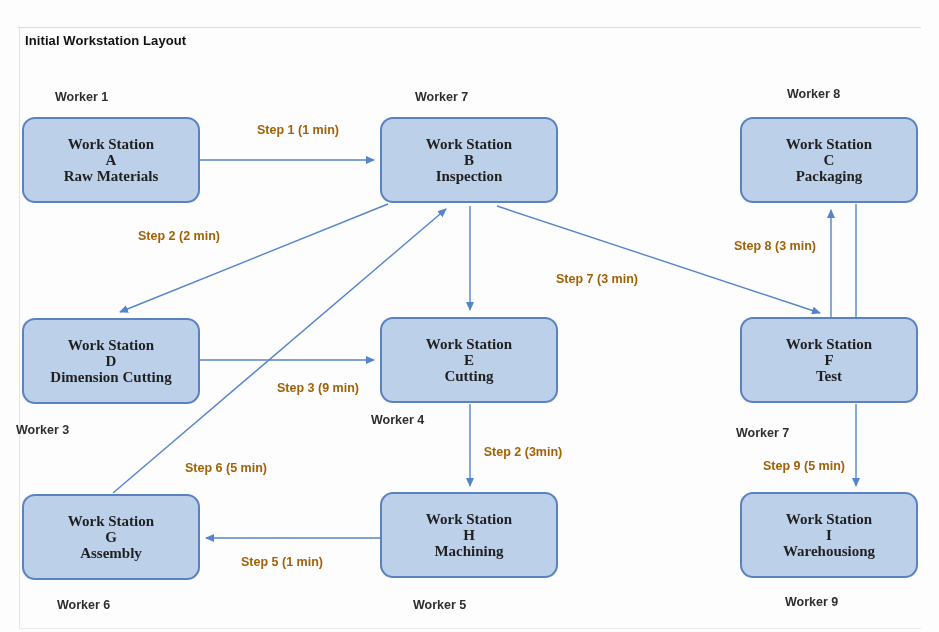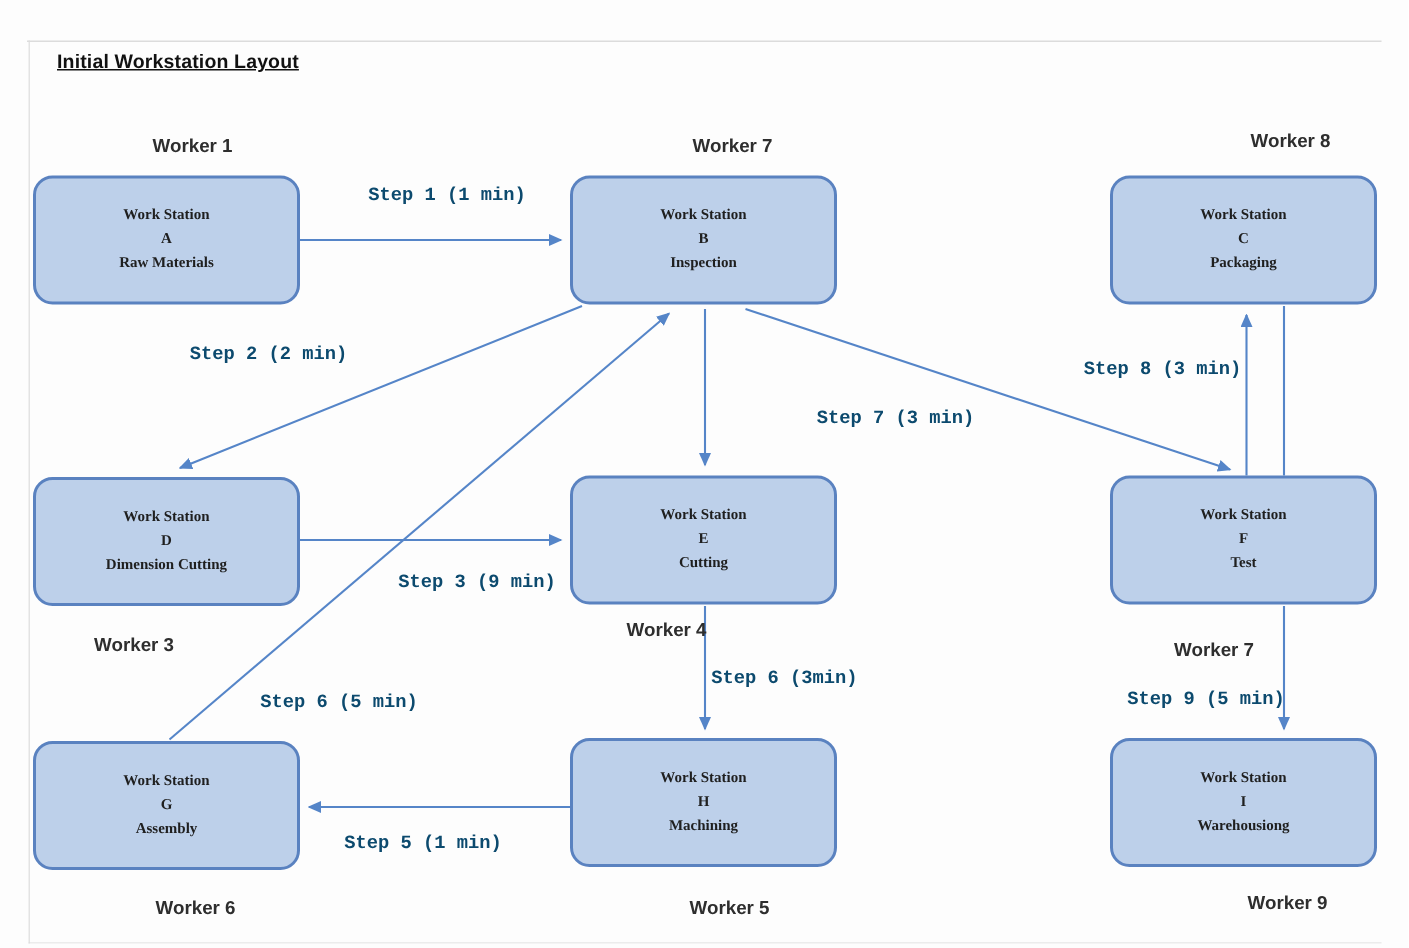--- a/index.html
+++ b/index.html
@@ -2,37 +2,37 @@
 <html><head>
 <meta charset="utf-8">
 <style>
   html,body{margin:0;padding:0;background:#ffffff;}
   #canvas{
     position:relative;width:939px;height:632px;background:#fdfdfd;overflow:hidden;
     font-family:"Liberation Sans",sans-serif;
   }
   .frame-line{position:absolute;background:#dcdcdc;}
   #page-title{
-    position:absolute;left:38px;top:33px;
-    font-size:13px;font-weight:700;color:#111;letter-spacing:.1px;text-decoration:underline;
+    position:absolute;left:25px;top:33px;
+    font-size:13px;font-weight:700;color:#111;letter-spacing:.1px;
   }
   .station-box{
     position:absolute;width:178px;height:86px;box-sizing:border-box;
     background:#bdd0ea;border:2px solid #5a82c0;border-radius:13px;
     display:flex;flex-direction:column;align-items:center;justify-content:center;
-    font-family:"Liberation Serif",serif;font-weight:700;font-size:10px;
+    font-family:"Liberation Serif",serif;font-weight:700;font-size:15px;
     color:#1f1f1f;line-height:16px;text-align:center;
   }
   .worker-label{
-    position:absolute;width:100px;text-align:right;
+    position:absolute;width:100px;text-align:left;
     font-size:12.5px;font-weight:700;color:#2e2e2e;
   }
   .step-label{
     position:absolute;width:120px;text-align:center;
-    font-size:12.5px;font-weight:700;color:#0c4a6e;white-space:nowrap;font-family:Liberation Mono, monospace;
+    font-size:12.5px;font-weight:700;color:#a16207;white-space:nowrap;
   }
   #arrows{position:absolute;left:0;top:0;width:939px;height:632px;}
   #arrows line{stroke:#5585c8;stroke-width:1.4px;}
 </style>
 </head>
 <body>
 
 <div id="canvas">
 
   <div class="frame-line" style="left:18px;top:27px;width:903px;height:1px;"></div>
@@ -119,20 +119,20 @@
   <div class="station-box" style="left:740px;top:492px;">
     <span>Work Station</span>
     <span>I</span>
     <span>Warehousiong</span>
   </div>
   <div class="worker-label" style="left:785px;top:595px;">Worker 9</div>
 
   <div class="step-label" style="left:238px;top:123px;">Step 1 (1 min)</div>
   <div class="step-label" style="left:119px;top:229px;text-align:center;">Step 2 (2 min)</div>
   <div class="step-label" style="left:258px;top:381px;">Step 3 (9 min)</div>
-  <div class="step-label" style="left:463px;top:445px;">Step 6 (3min)</div>
+  <div class="step-label" style="left:463px;top:445px;">Step 2 (3min)</div>
   <div class="step-label" style="left:222px;top:555px;">Step 5 (1 min)</div>
   <div class="step-label" style="left:166px;top:461px;">Step 6 (5 min)</div>
   <div class="step-label" style="left:537px;top:272px;">Step 7 (3 min)</div>
   <div class="step-label" style="left:715px;top:239px;">Step 8 (3 min)</div>
   <div class="step-label" style="left:744px;top:459px;">Step 9 (5 min)</div>
 
 </div>
 
 </body></html>

